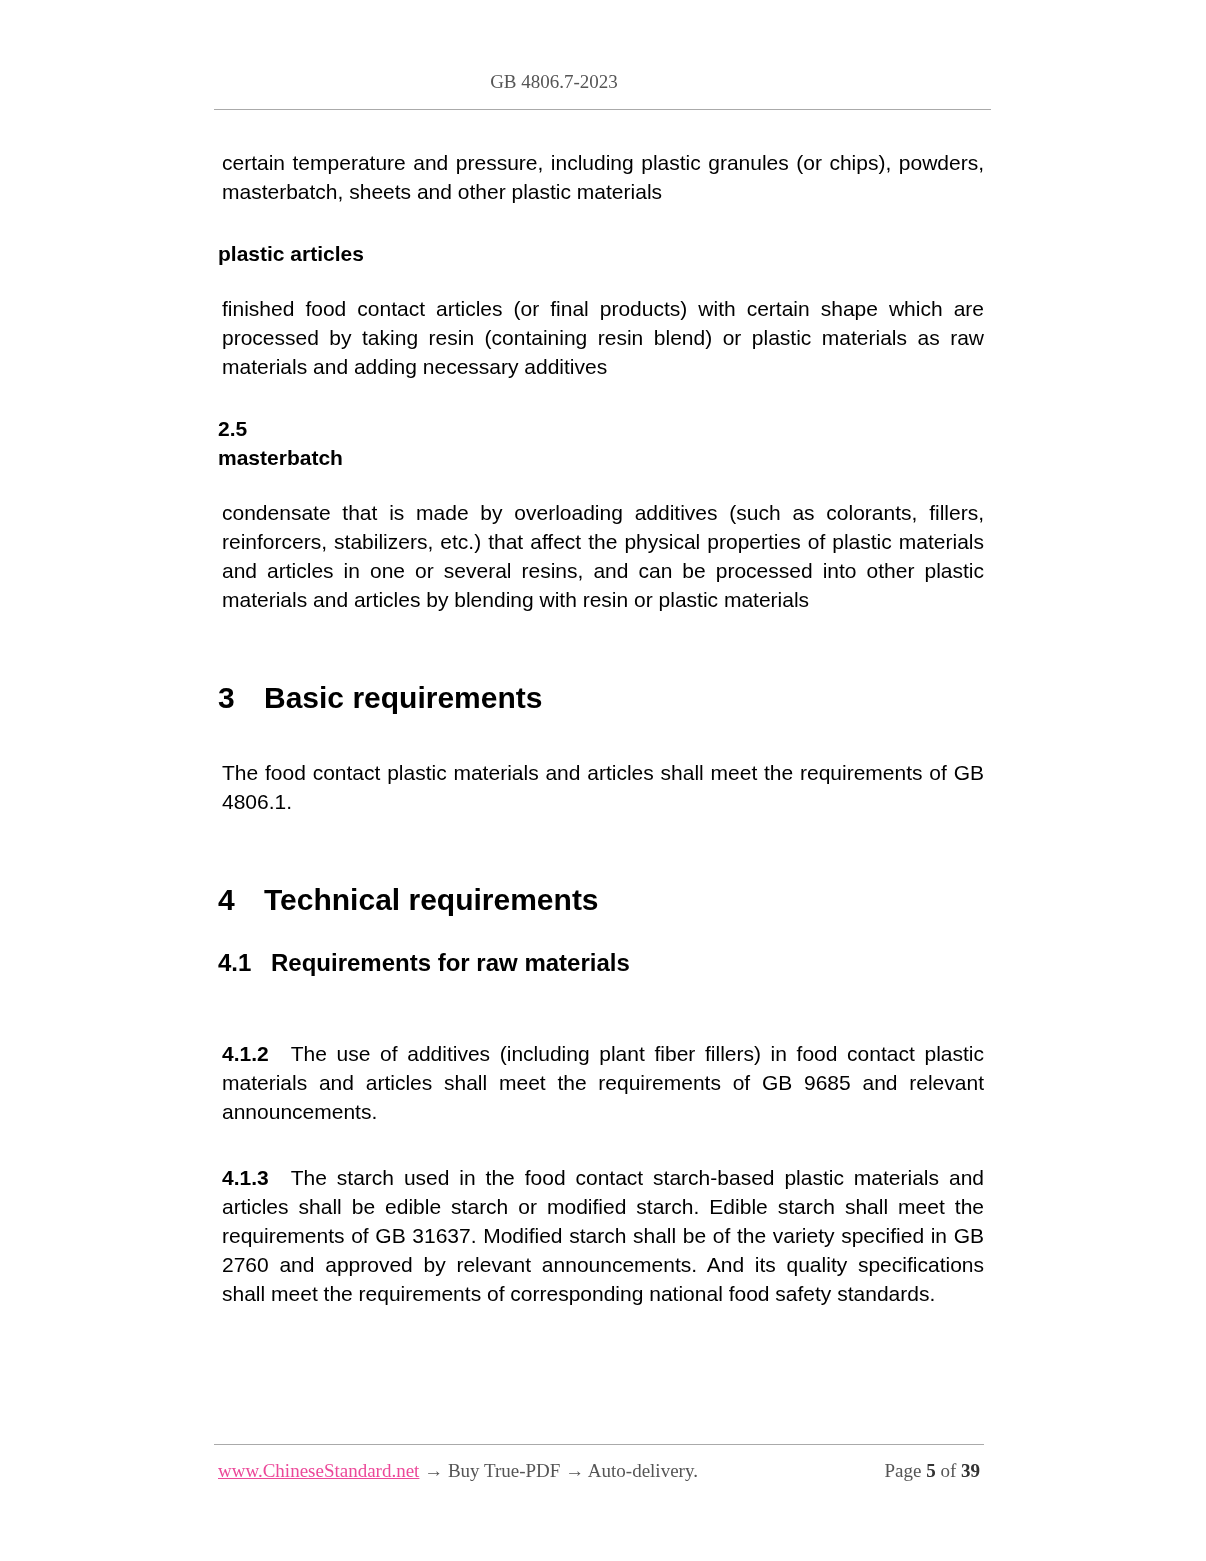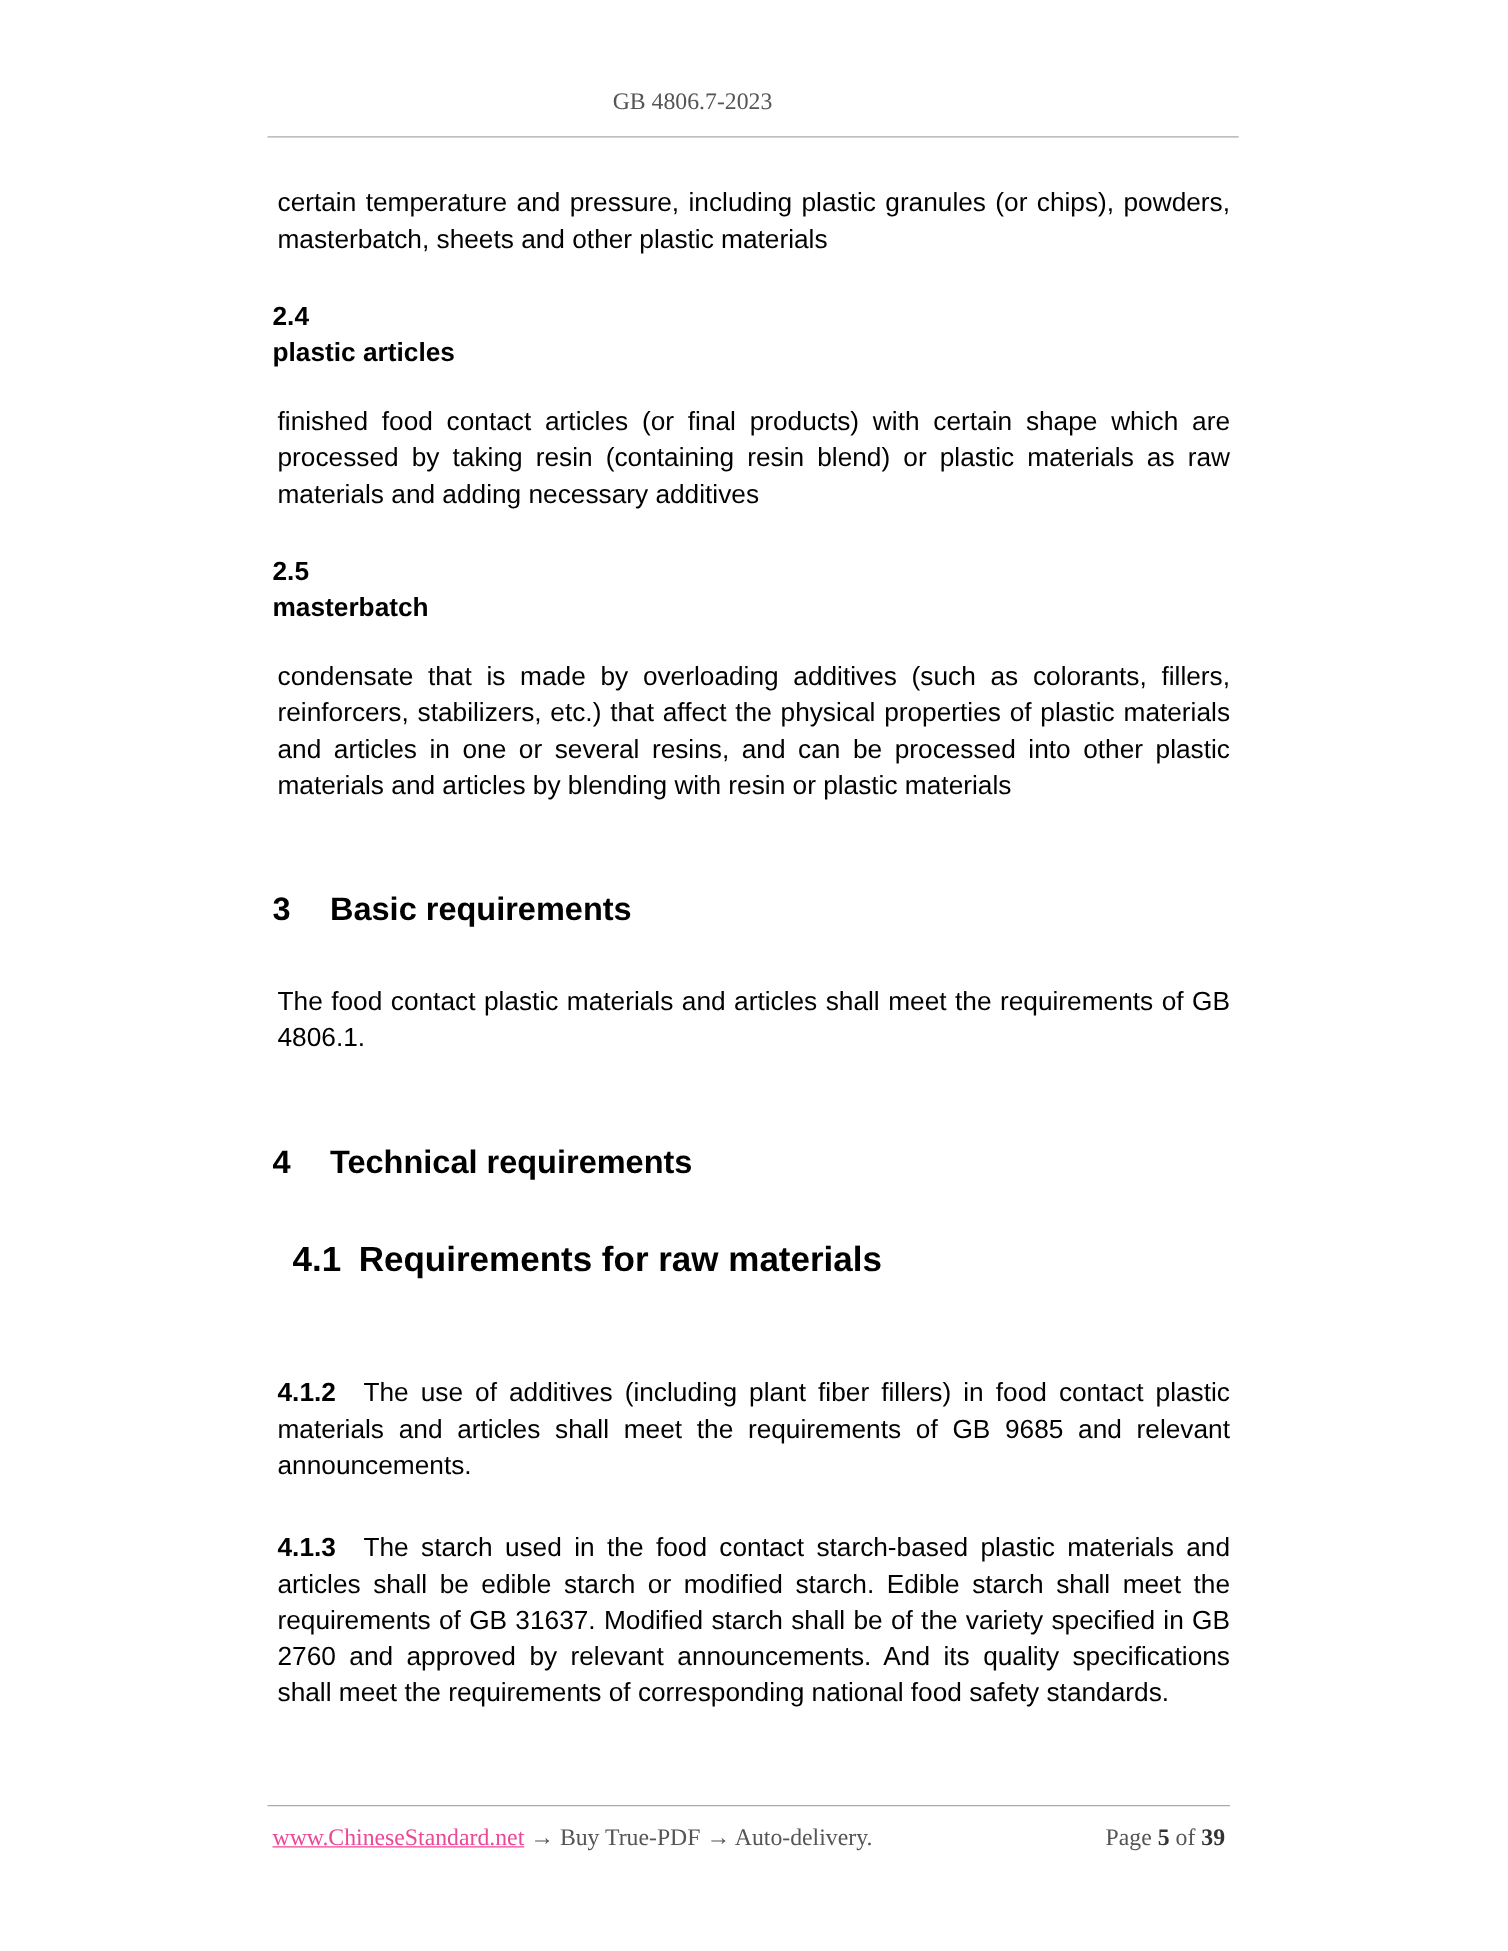--- a/index.html
+++ b/index.html
@@ -8,23 +8,23 @@
       position: absolute; left: 0; width: 1108px; top: 71px; text-align: center;
       font-family: "Liberation Serif", serif; font-size: 19px; color: #555555;
     }
     .header-rule { position: absolute; left: 214px; width: 777px; top: 109px; height: 0; border-top: 1.5px solid #aaaaaa; }
     .content {
       position: absolute; left: 218px; width: 770px; top: 144px;
       font-family: "Liberation Sans", sans-serif; font-size: 21px; line-height: 29px;
     }
     .para { margin: 4px; text-align: justify; }
     .term-no, .term-name { font-weight: bold; margin: 0; }
-    .h1 { font-weight: bold; font-size: 26px; line-height: 36px; margin: 0; }
+    .h1 { font-weight: bold; font-size: 30px; line-height: 36px; margin: 0; }
     .h1 .num { display: inline-block; width: 46px; }
-    .h2 { font-weight: bold; font-size: 28px; margin: 16px; }
+    .h2 { font-weight: bold; font-size: 24px; margin: 0; }
     .h2 .num { display: inline-block; width: 53px; }
     .clause-no { font-weight: bold; margin-right: 22px; }
     .footer-rule { position: absolute; left: 214px; width: 770px; top: 1444px; border-top: 1.5px solid #aaaaaa; }
     .footer {
       position: absolute; left: 218px; width: 762px; top: 1460px;
       font-family: "Liberation Serif", serif; font-size: 19px; color: #555555;
       display: flex; justify-content: space-between;
     }
     .footer a { color: #ec4899; text-decoration: underline; }
     .footer b { color: #333; }
@@ -32,21 +32,20 @@
 </head>
 <body>
 
 <div class="header-title">GB 4806.7-2023</div>
 <div class="header-rule"></div>
 
 <div class="content">
   <p class="para">certain temperature and pressure, including plastic granules (or chips), powders, masterbatch, sheets and other plastic materials</p>
 
   <div style="height:29px"></div>
-  <p class="term-no">2.4</p>
   <p class="term-name">plastic articles</p>
   <div style="height:22px"></div>
   <p class="para">finished food contact articles (or final products) with certain shape which are processed by taking resin (containing resin blend) or plastic materials as raw materials and adding necessary additives</p>
 
   <div style="height:29px"></div>
   <p class="term-no">2.5</p>
   <p class="term-name">masterbatch</p>
   <div style="height:22px"></div>
   <p class="para">condensate that is made by overloading additives (such as colorants, fillers, reinforcers, stabilizers, etc.) that affect the physical properties of plastic materials and articles in one or several resins, and can be processed into other plastic materials and articles by blending with resin or plastic materials</p>
 

